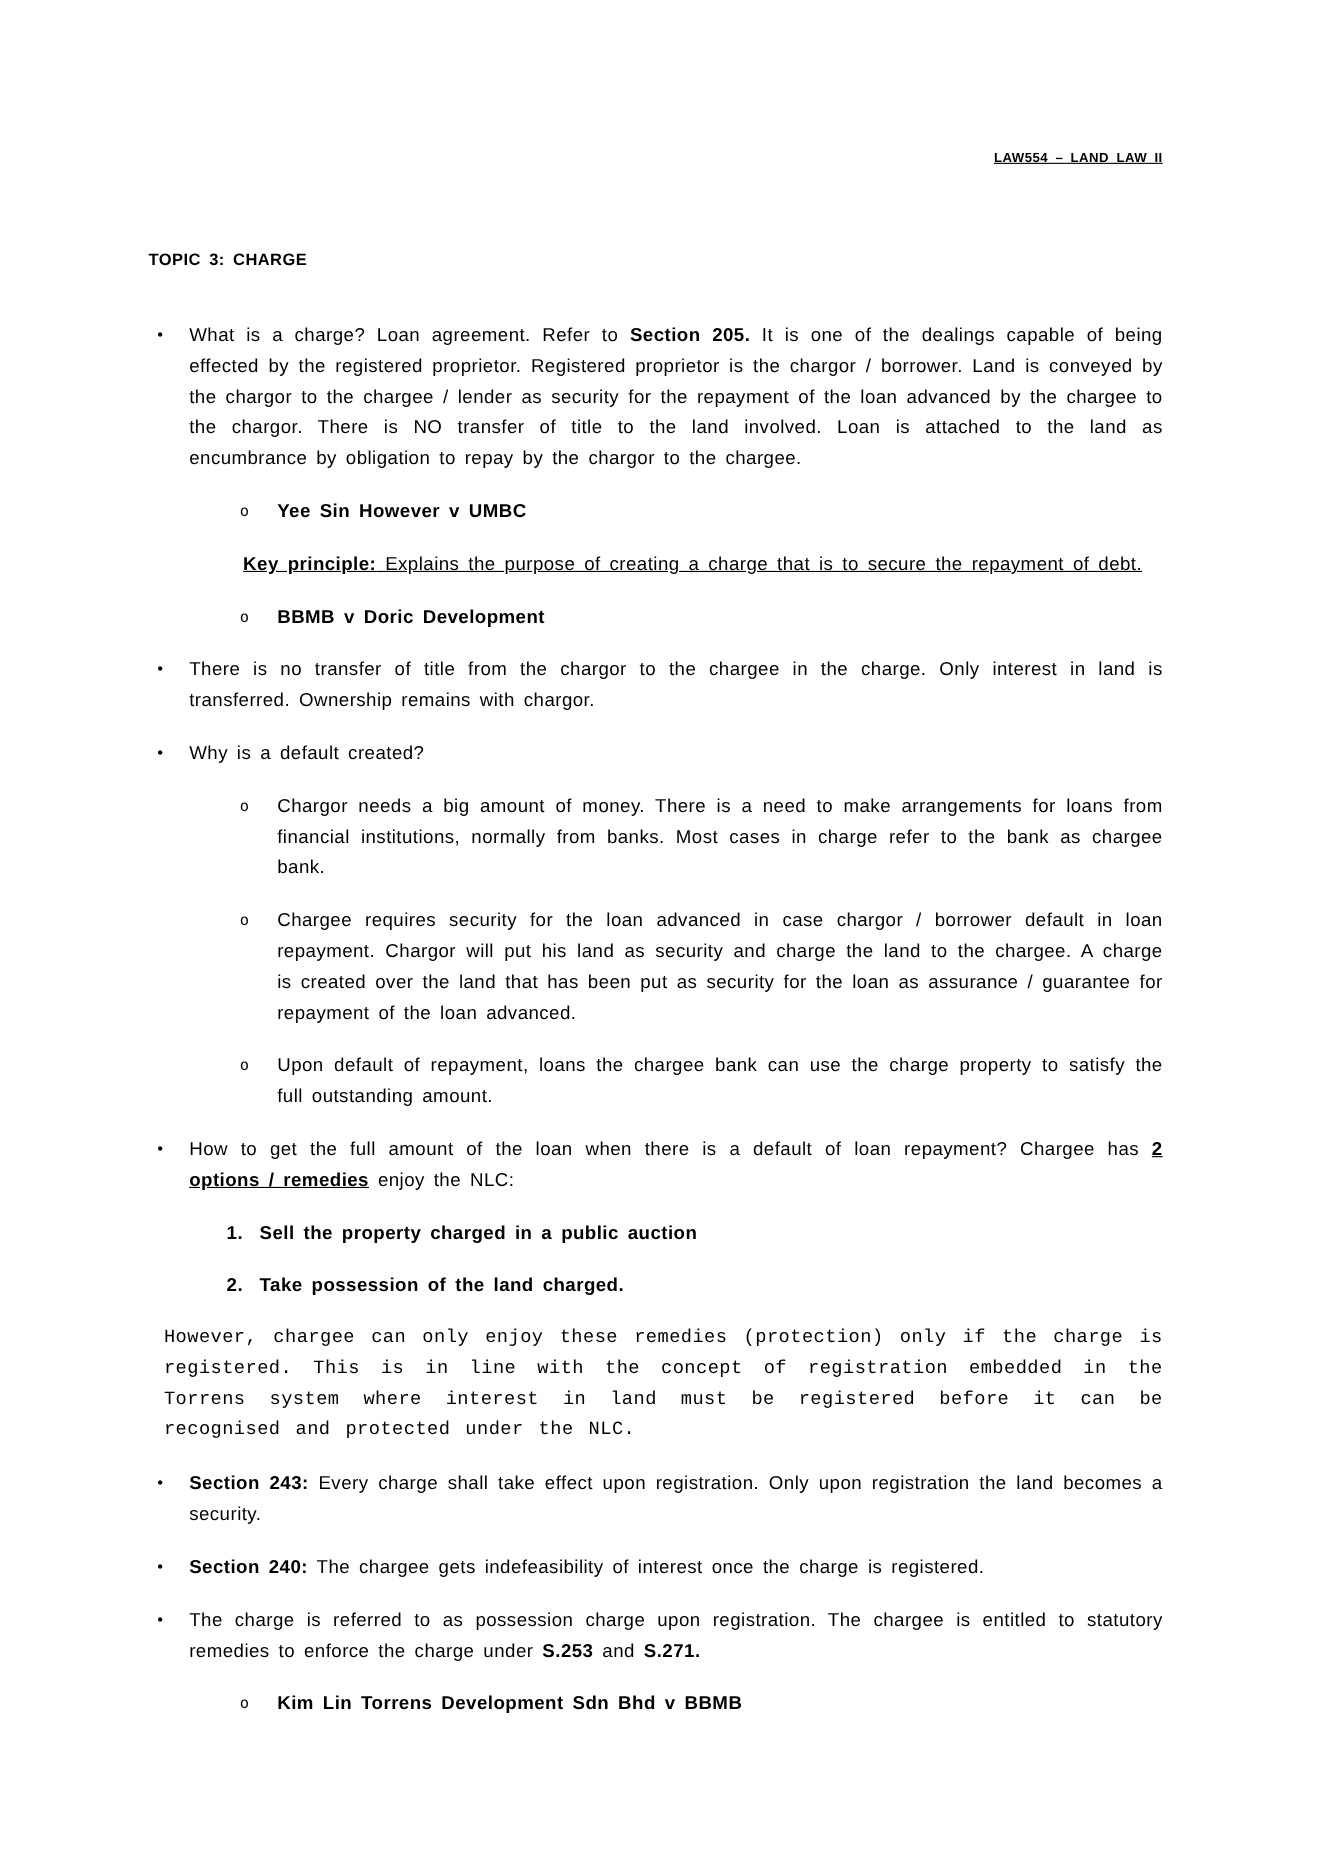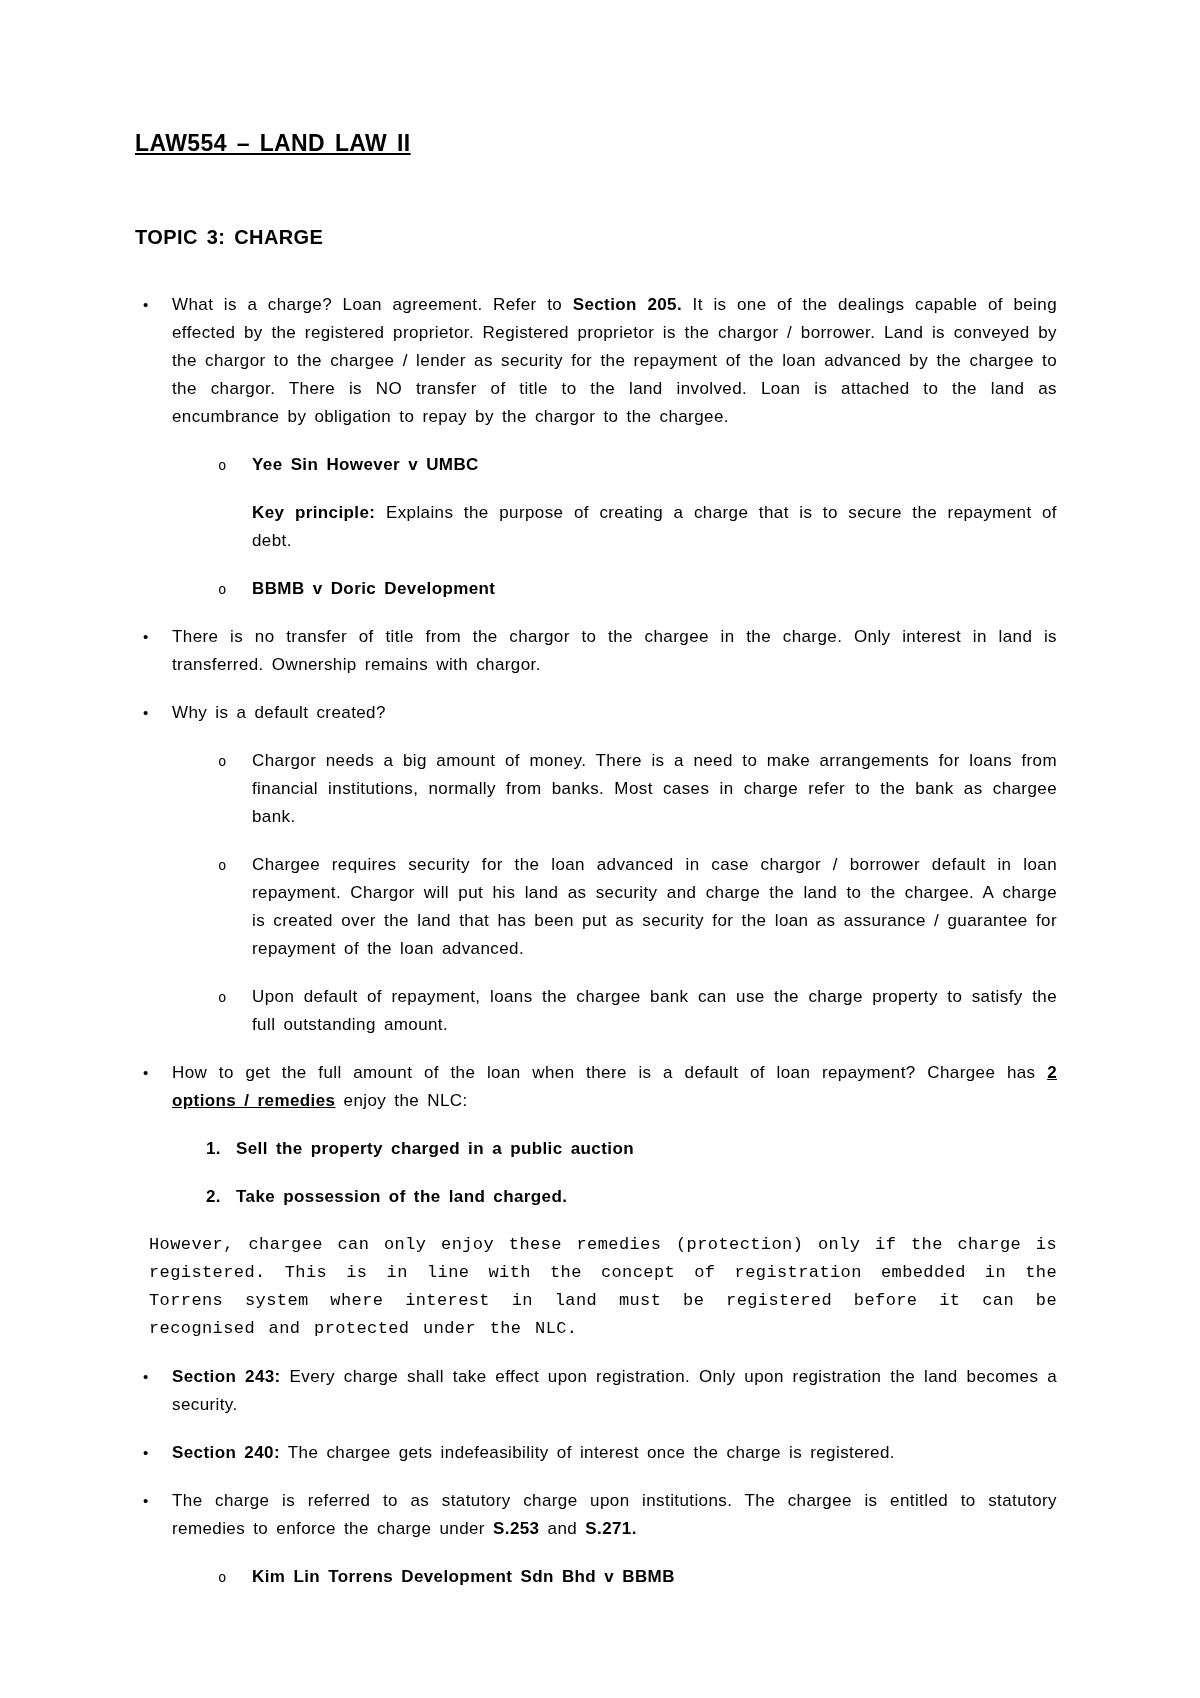--- a/index.html
+++ b/index.html
@@ -14,45 +14,46 @@
     font-size: 17px;
     line-height: 28px;
     letter-spacing: 0.4px;
     word-spacing: 3px;
     padding: 131px 143px 0 135px;
     overflow: hidden;
   }
   .doc-title {
     font-weight: bold;
     text-decoration: underline;
-    font-size: 23px;
+    font-size: 12px;
     line-height: 24px;
     margin: 0 0 70px 0;
+    text-align: right;
   }
   .doc-topic {
     font-weight: bold;
-    font-size: 20px;
+    font-size: 15px;
     line-height: 24px;
     margin: 0 0 42px 0;
   }
   .para { margin: 0 0 20px 0; }
   .row { display: flex; align-items: flex-start; }
   .marker { flex: 0 0 auto; }
   .ptext { flex: 1 1 auto; text-align: justify; }
   
   .l1 .marker { margin-left: 8px; width: 29px; font-size: 15px; }
   
   .l2 { margin-left: 83px; }
   .l2 .marker { width: 34px; font-family: "DejaVu Sans Mono", monospace; font-size: 14px; }
   
   .numlist { margin-left: 71px; }
   .numlist .marker { width: 30px; font-weight: bold; }
   
   .plain-body { margin-left: 14px; font-family: Liberation Mono, monospace; }
-  .plain-l2 { margin-left: 117px; }
+  .plain-l2 { margin-left: 86px; text-decoration: underline; }
   .b { font-weight: bold; }
   .u { text-decoration: underline; }
 </style>
 </head>
 <body>
 
 <div class="page">
 
   <div class="doc-title">LAW554 – LAND LAW II</div>
 
@@ -126,21 +127,21 @@
     <div class="ptext"><span class="b">Section 243:</span><span> Every charge shall take effect upon registration. Only upon registration the land becomes a security.</span></div>
   </div>
 
   <div class="para row l1">
     <span class="marker">•</span>
     <div class="ptext"><span class="b">Section 240:</span><span> The chargee gets indefeasibility of interest once the charge is registered.</span></div>
   </div>
 
   <div class="para row l1">
     <span class="marker">•</span>
-    <div class="ptext"><span>The charge is referred to as statutory charge upon institutions. The chargee is entitled to statutory remedies to enforce the charge under </span><span class="b">S.253</span><span> and </span><span class="b">S.271.</span></div>
+    <div class="ptext"><span>The charge is referred to as possession charge upon registration. The chargee is entitled to statutory remedies to enforce the charge under </span><span class="b">S.253</span><span> and </span><span class="b">S.271.</span></div>
   </div>
 
   <div class="para row l2">
     <span class="marker">o</span>
     <div class="ptext b">Kim Lin Torrens Development Sdn Bhd v BBMB</div>
   </div>
 
 </div>
 
 </body></html>

